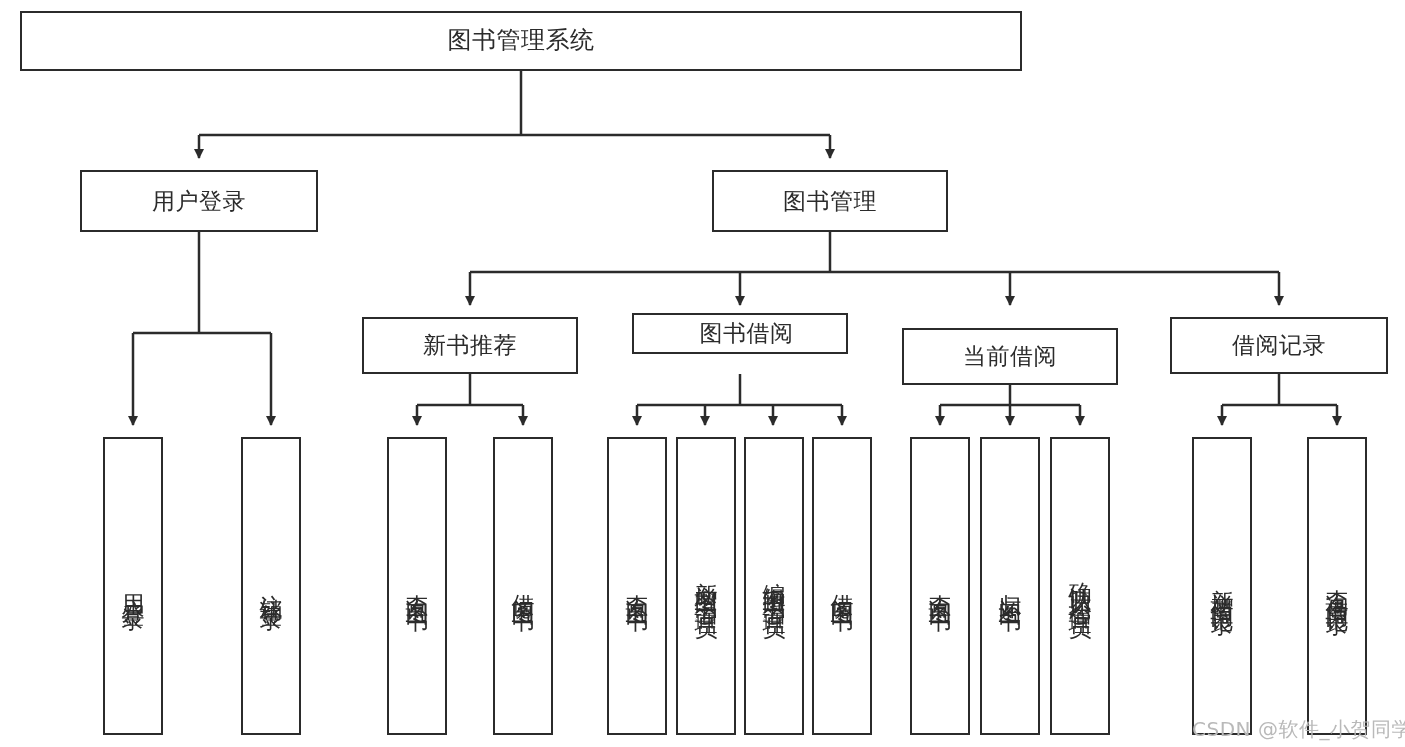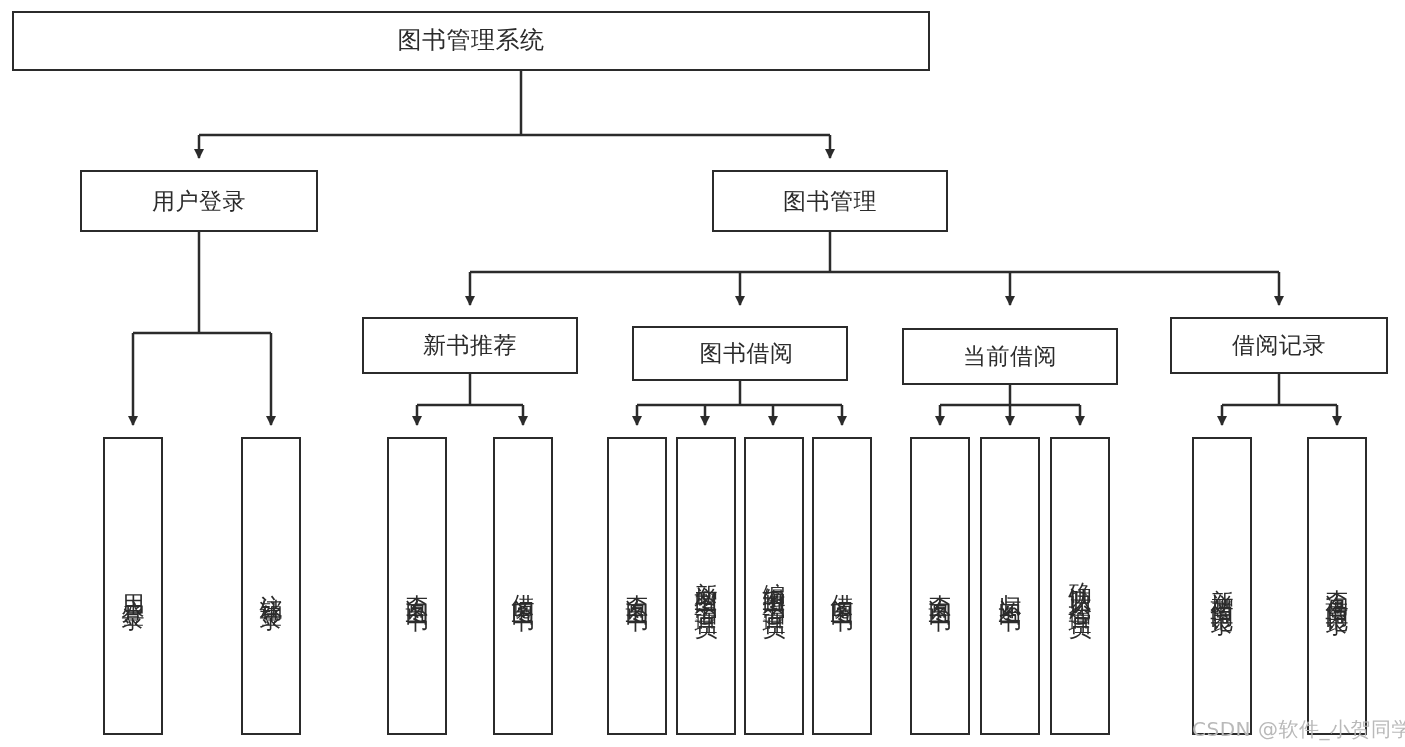--- a/index.html
+++ b/index.html
@@ -120,37 +120,37 @@
       <line x1="1010" y1="405" x2="1010" y2="425" marker-end="url(#arrow)"></line>
       <line x1="1080" y1="405" x2="1080" y2="425" marker-end="url(#arrow)"></line>
 
       <line x1="1279" y1="374" x2="1279" y2="405"></line>
       <line x1="1222" y1="405" x2="1337" y2="405"></line>
       <line x1="1222" y1="405" x2="1222" y2="425" marker-end="url(#arrow)"></line>
       <line x1="1337" y1="405" x2="1337" y2="425" marker-end="url(#arrow)"></line>
     </g>
   </svg>
 
-  <div class="node horiz root" style="left:12px; top:11px; width:918px; height:60px;">
+  <div class="node horiz root" style="left:20px; top:11px; width:1002px; height:60px;">
     <span class="label">图书管理系统</span>
   </div>
 
   <div class="node horiz" style="left:80px; top:170px; width:238px; height:62px;">
     <span class="label">用户登录</span>
   </div>
 
   <div class="node horiz" style="left:362px; top:317px; width:216px; height:57px;">
     <span class="label">新书推荐</span>
   </div>
 
   <div class="node horiz" style="left:712px; top:170px; width:236px; height:62px;">
     <span class="label">图书管理</span>
   </div>
 
-  <div class="node horiz" style="left:632px; top:326px; width:216px; height:55px;padding-left:13px;">
+  <div class="node horiz" style="left:632px; top:313px; width:216px; height:41px;padding-left:13px;">
     <span class="label">图书借阅</span>
   </div>
 
   <div class="node horiz" style="left:902px; top:317px; width:216px; height:57px;margin-top:11px;">
     <span class="label">当前借阅</span>
   </div>
 
   <div class="node horiz" style="left:1170px; top:317px; width:218px; height:57px;">
     <span class="label">借阅记录</span>
   </div>

